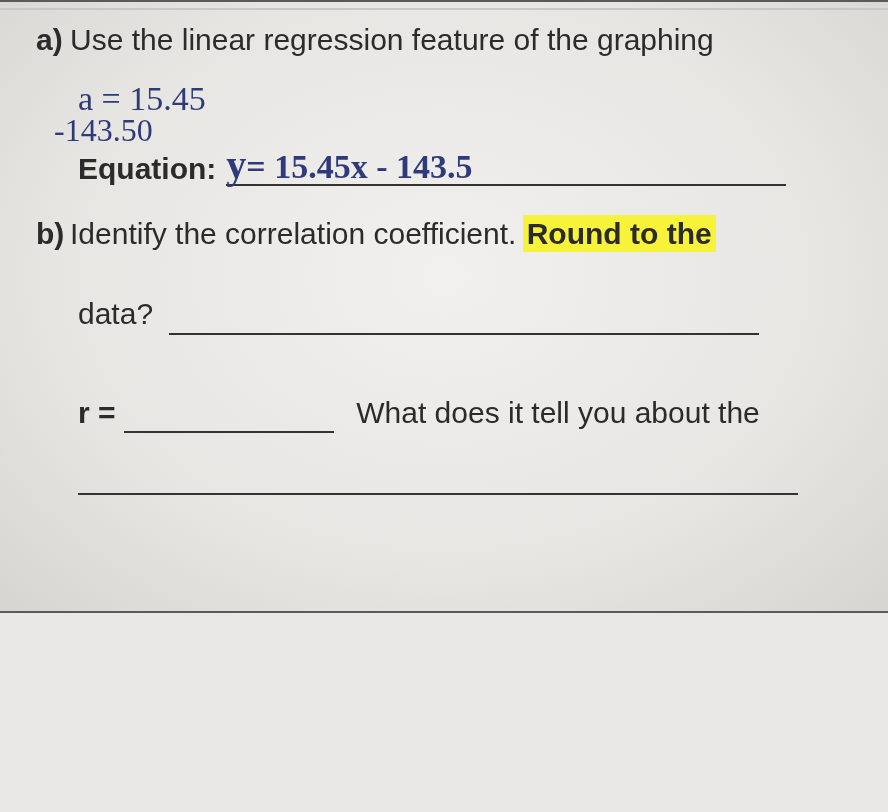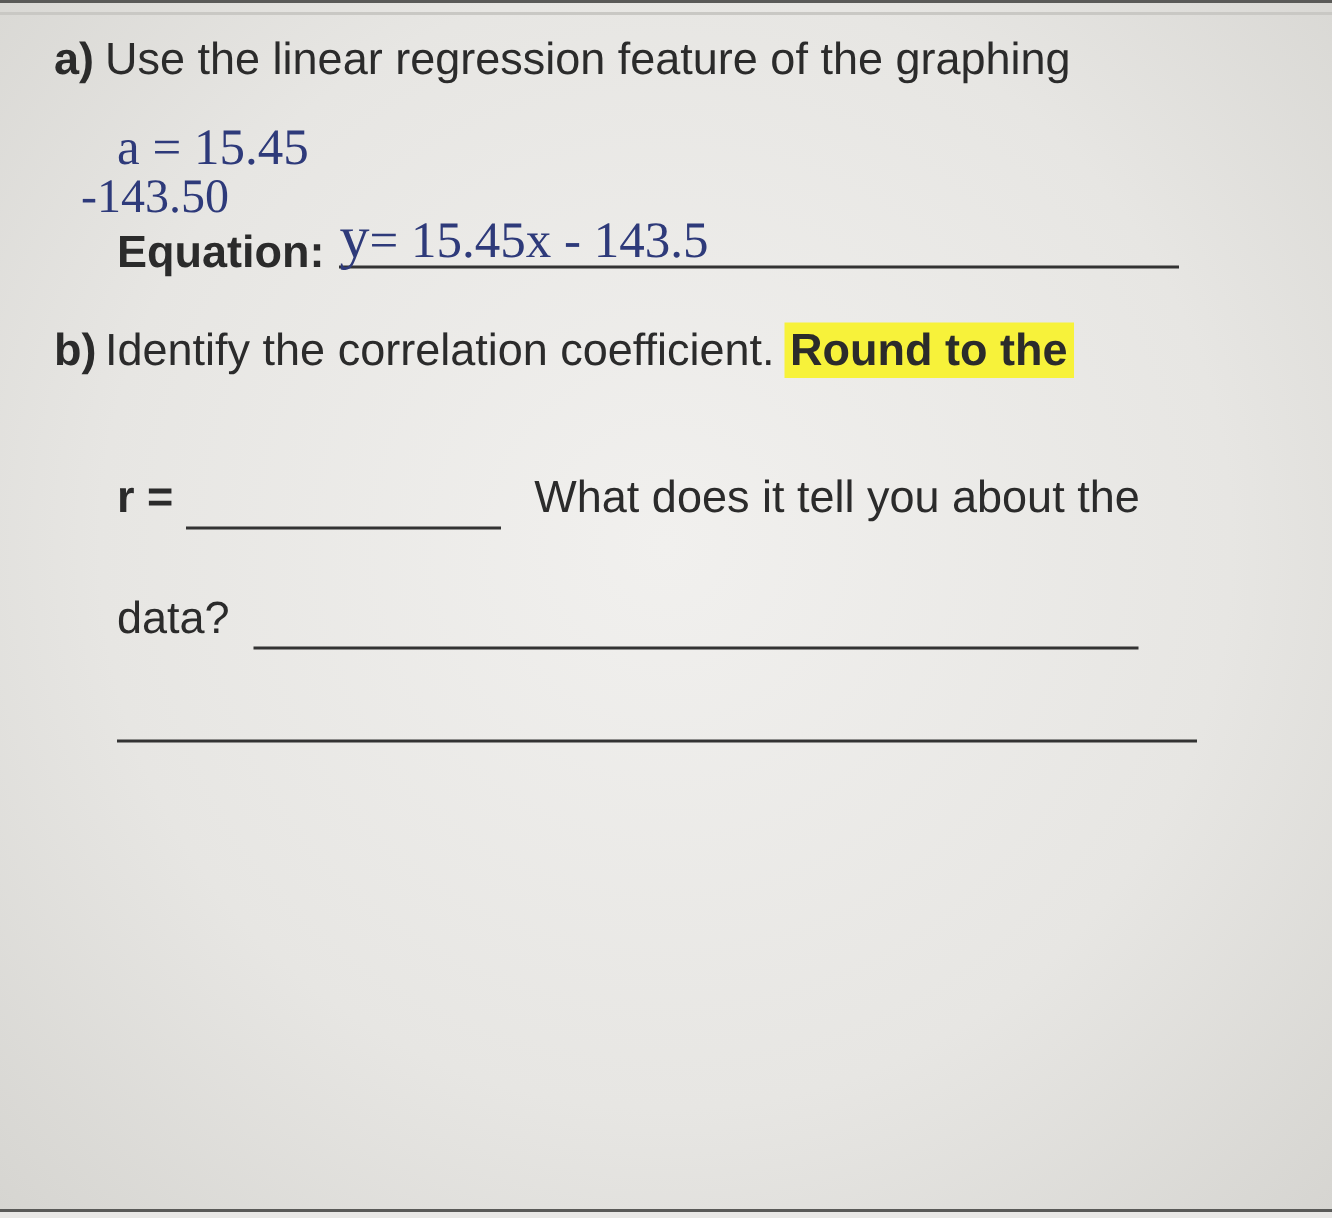--- a/index.html
+++ b/index.html
@@ -8,21 +8,21 @@
     width: 888px;
     height: 812px;
     background: #e9e8e6;
     font-family: "Comic Sans MS", "Comic Sans", cursive, sans-serif;
     color: #262626;
     overflow: hidden;
   }
   .page {
     box-sizing: border-box;
     width: 888px;
-    height: 808px;
+    height: 613px;
     padding: 18px 28px 0 36px;
     background: radial-gradient(ellipse at 50% 45%, #f1f0ee 0%, #e7e6e3 60%, #d6d5d1 100%);
     border-top: 2px solid #5a5a58;
     border-bottom: 2px solid #5a5a58;
     position: relative;
   }
   .page::before{
     content:"";
     position:absolute;
     left:0; right:0; top:6px;
@@ -52,21 +52,21 @@
     font-family: "Segoe Script", "Bradley Hand", "Comic Sans MS", cursive;
     color: #2e3a7a;
     font-size: 34px;
     line-height: 1.05;
   }
   .hw-small {
     font-size: 32px;
   }
   .eq-line {
     display: flex;
-    align-items: center;
+    align-items: flex-end;
     gap: 10px;
     margin-top: 4px;
   }
   .underline {
     display: inline-block;
     border-bottom: 2px solid #333;
     height: 1.1em;
     vertical-align: bottom;
   }
   .ul-eq   { width: 560px; position: relative; }
@@ -74,20 +74,21 @@
   .ul-data { width: 590px; }
   .ul-full { width: 720px; }
   .eq-handwriting {
     position: absolute;
     left: 0;
     bottom: -4px;
     white-space: nowrap;
     font-family: "Segoe Script","Bradley Hand","Comic Sans MS",cursive;
     color: #2e3a7a;
     font-size: 34px;
+    font-weight: bold;
   }
   .eq-handwriting .y, .eq-handwriting .eqsym {
     font-family: "Segoe Script","Bradley Hand",cursive;
   }
   .highlight {
     background: #f7f23a;
     box-shadow: 0 0 0 2px #f7f23a;
     padding: 0 2px;
   }
   .section-b {
@@ -116,28 +117,28 @@
       <span class="eq-handwriting">
         <span class="y" style="font-size:40px;">y</span><span class="eqsym">= 15.45x - 143.5</span>
       </span>
     </span>
   </div>
 
   <div class="row printed section-b">
     <span class="label bold">b)</span><span>Identify the correlation coefficient. </span><span class="highlight bold">Round to the</span>
   </div>
 
+  <div class="row printed indent data-line">
+    <span>data?</span>
+    <span class="underline ul-data" style="margin-left:8px;"></span>
+  </div>
+
   <div class="row printed indent r-line">
     <span class="bold">r =</span>
     <span class="underline ul-r"></span>
     <span style="margin-left:14px;">What does it tell you about the</span>
-  </div>
-
-  <div class="row printed indent data-line">
-    <span>data?</span>
-    <span class="underline ul-data" style="margin-left:8px;"></span>
   </div>
 
   <div class="row indent extra-line">
     <span class="underline ul-full"></span>
   </div>
 
 </div>
 
 </body></html>

